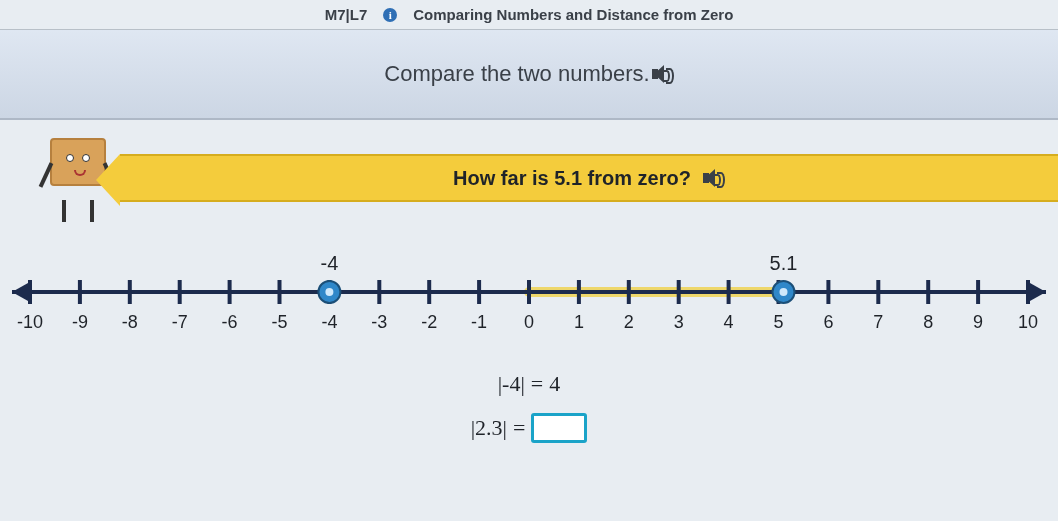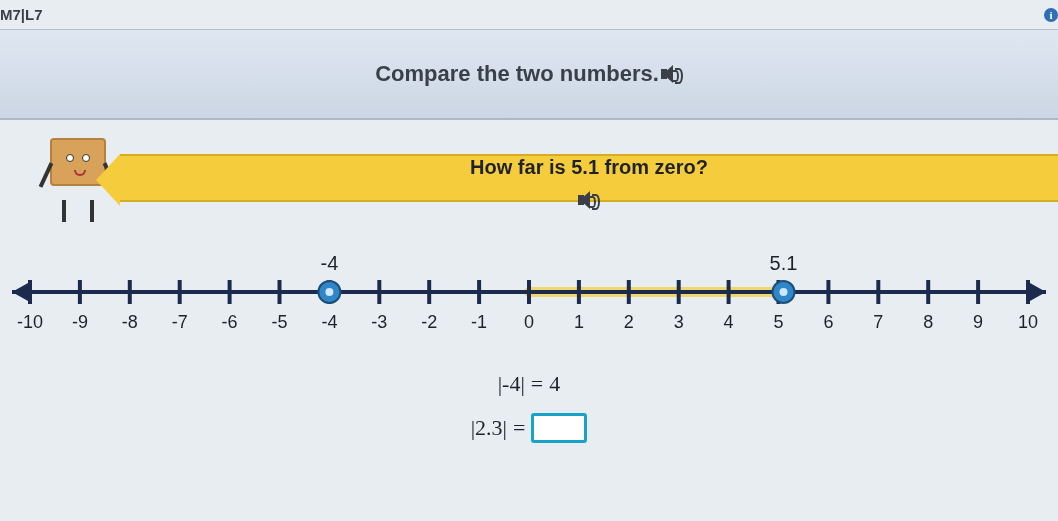--- a/index.html
+++ b/index.html
@@ -8,21 +8,21 @@
     height: 521px;
     font-family: Arial, Helvetica, sans-serif;
     background: #e8edf2;
     overflow: hidden;
     position: relative;
   }
   .topbar {
     height: 30px;
     display: flex;
     align-items: center;
-    justify-content: space-between;
+    justify-content: center;
     gap: 16px;
     background: #e8edf2;
     border-bottom: 1px solid #b8c0c8;
     font-size: 15px;
     color: #3a4048;
     font-weight: 600;
   }
   .info-icon {
     width: 14px; height: 14px;
     border-radius: 50%;
@@ -36,21 +36,21 @@
   }
   .instruction {
     height: 90px;
     background: linear-gradient(#dfe7f2, #ccd6e4);
     border-bottom: 2px solid #aeb8c6;
     display: flex;
     align-items: center;
     justify-content: center;
     font-size: 22px;
     color: #3a4048;
-    font-weight: 700;
+    font-weight: 400;
     gap: 2px;
   }
   .speaker {
     width: 22px; height: 18px;
     position: relative;
   }
   .speaker::before {
     content: "";
     position: absolute;
     left: 0; top: 4px;
@@ -110,21 +110,20 @@
   .prompt-banner {
     position:absolute;
     left:120px; right:0; top:4px;
     height:48px;
     background:#f4cc3c;
     border-top:2px solid #d6ad1e;
     border-bottom:2px solid #d6ad1e;
     display:flex; align-items:center; justify-content:center;
     font-size:20px; font-weight:700; color:#1f2329;
     gap:12px;
-    flex-direction:column;
   }
   .prompt-banner::before{
     content:"";
     position:absolute; left:-24px; top:-2px;
     border-top:26px solid transparent;
     border-bottom:26px solid transparent;
     border-right:24px solid #f4cc3c;
   }
 
   .numberline-area{
@@ -148,20 +147,21 @@
     border-radius:3px;
     background:#fff;
   }
 </style>
 </head>
 <body>
 
 <div class="topbar">
   <span>M7|L7</span>
   <span class="info-icon">i</span>
+  <span>Comparing Numbers and Distance from Zero</span>
 </div>
 
 <div class="instruction">
   <span>Compare the two numbers.</span>
   <span class="speaker">
       <span class="waves"></span>
     </span>
 </div>
 
 <div class="prompt-row">

